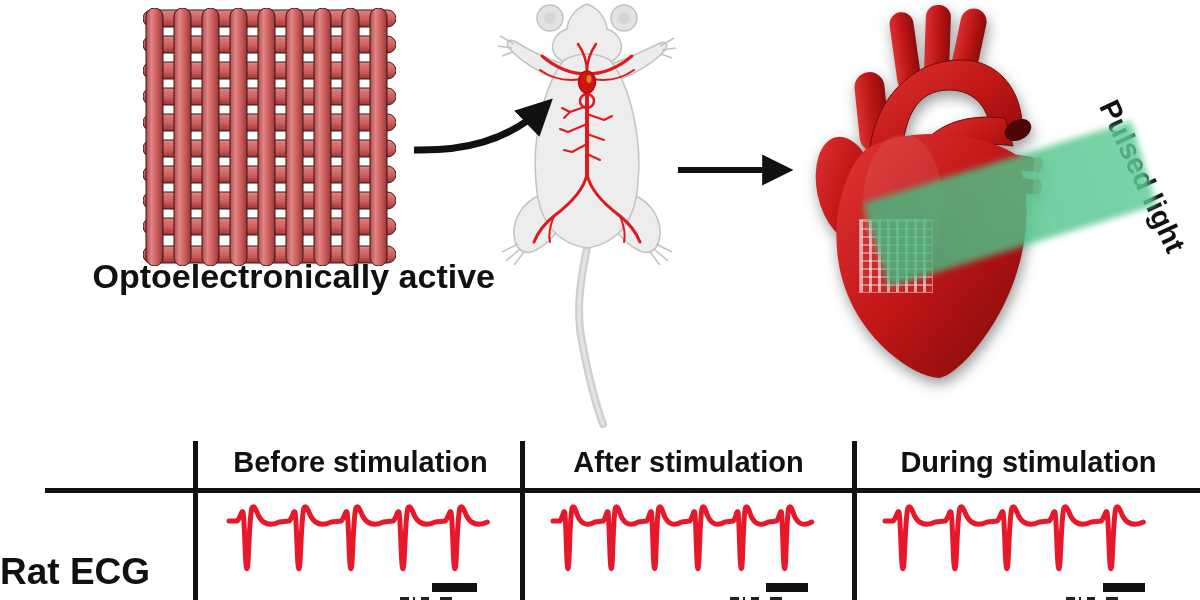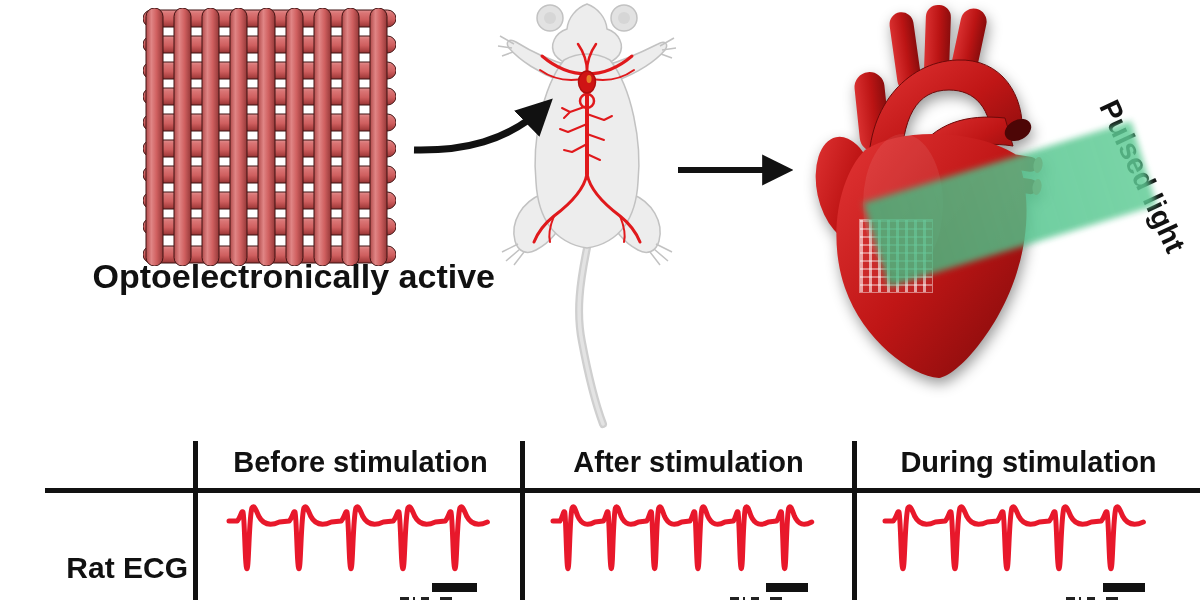--- a/index.html
+++ b/index.html
@@ -33,21 +33,21 @@
   
   .tline{background:#111;z-index:5;}
   #hline{left:45px;top:488px;width:1155px;height:5px;}
   #vline1{left:193px;top:441px;width:5px;height:159px;}
   #vline2{left:520px;top:441px;width:5px;height:159px;}
   #vline3{left:852px;top:441px;width:5px;height:159px;}
   .col-header{top:444px;text-align:center;font-size:29px;line-height:36px;z-index:6;white-space:nowrap;}
   #col-header-1{left:199px;width:323px;}
   #col-header-2{left:525px;width:327px;}
   #col-header-3{left:857px;width:343px;}
-  #row-label{left:0px;top:551px;width:188px;text-align:right;font-size:30px;z-index:6;}
+  #row-label{left:0px;top:551px;width:188px;font-size:37px;z-index:6;}
   .ecg-svg{top:495px;width:270px;height:105px;z-index:4;}
   #ecg-1{left:226px;} #ecg-2{left:550px;} #ecg-3{left:882px;}
   .scalebar{top:583px;height:9px;background:#111;z-index:6;}
   #scalebar-1{left:432px;width:45px;} #scalebar-2{left:766px;width:42px;} #scalebar-3{left:1103px;width:42px;}
   .cropped-label{top:597px;width:66px;height:3px;z-index:6;
     background:linear-gradient(to right,#222 0 9px,transparent 9px 13px,#222 13px 15px,transparent 15px 21px,#222 21px 29px,transparent 29px 40px,#222 40px 52px,transparent 52px);}
   #crop-lbl-1{left:400px;} #crop-lbl-2{left:730px;} #crop-lbl-3{left:1066px;}
 </style>
 </head>
 <body>

